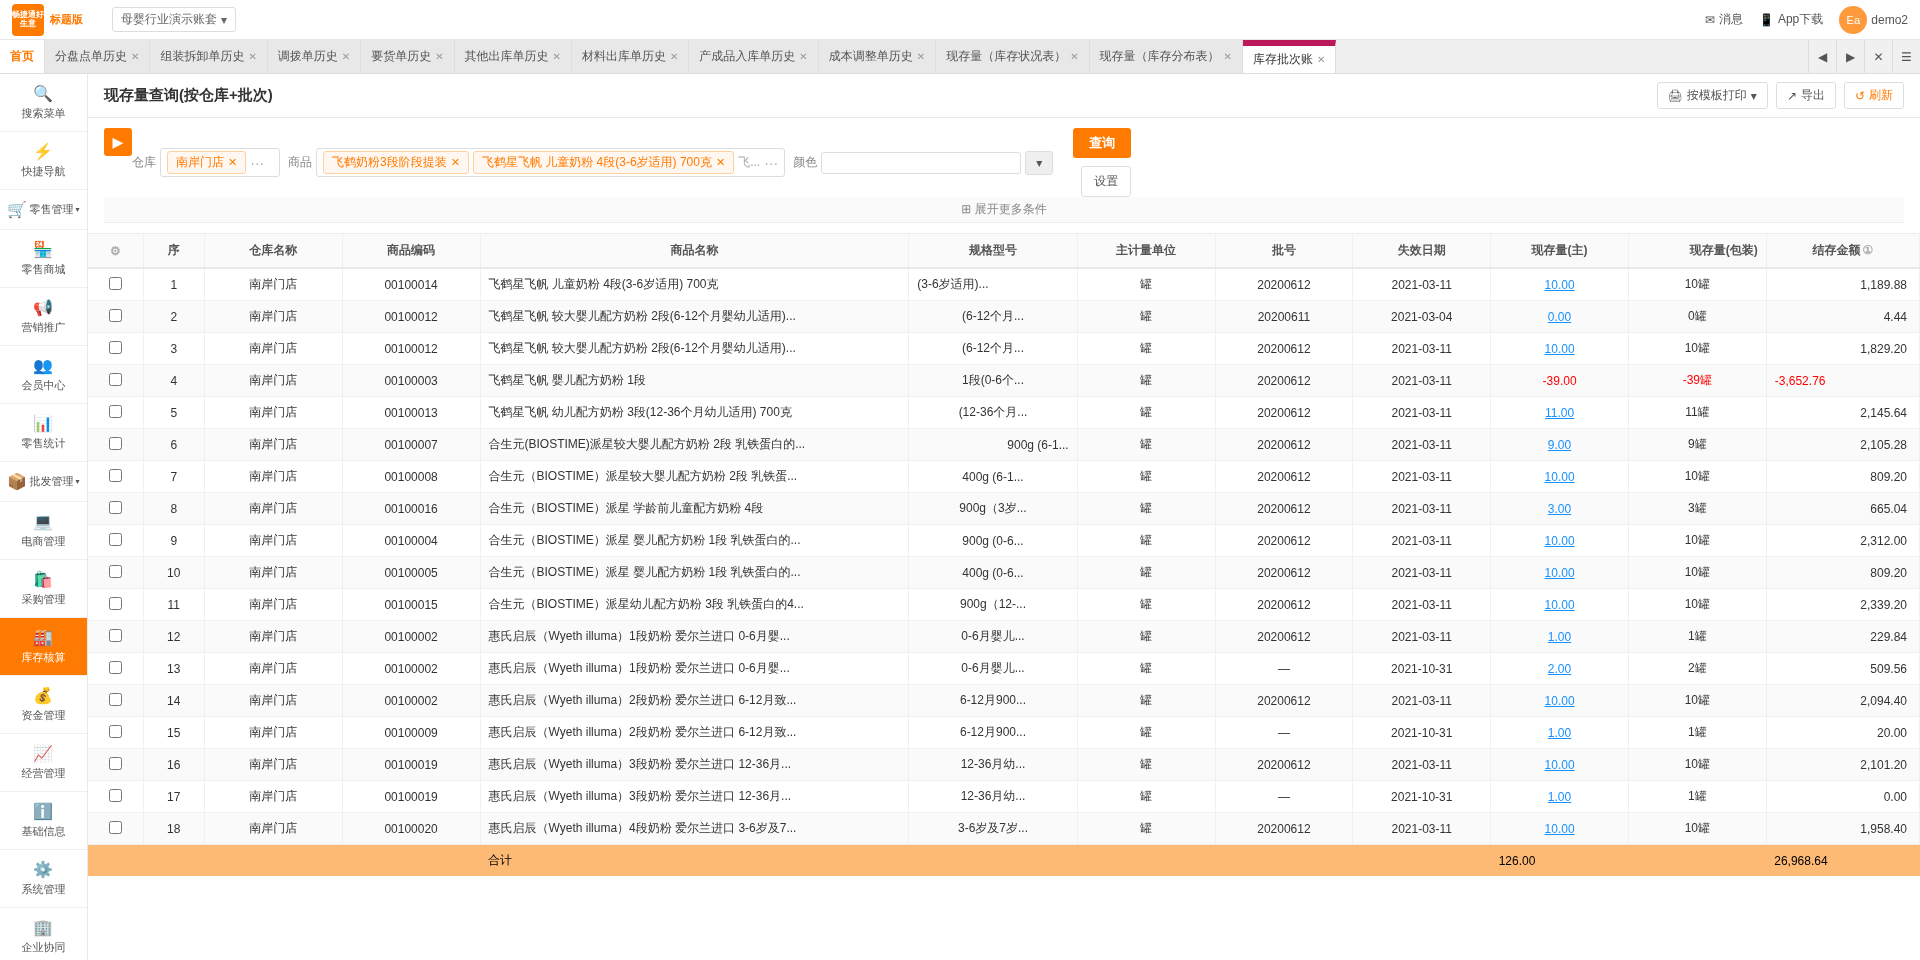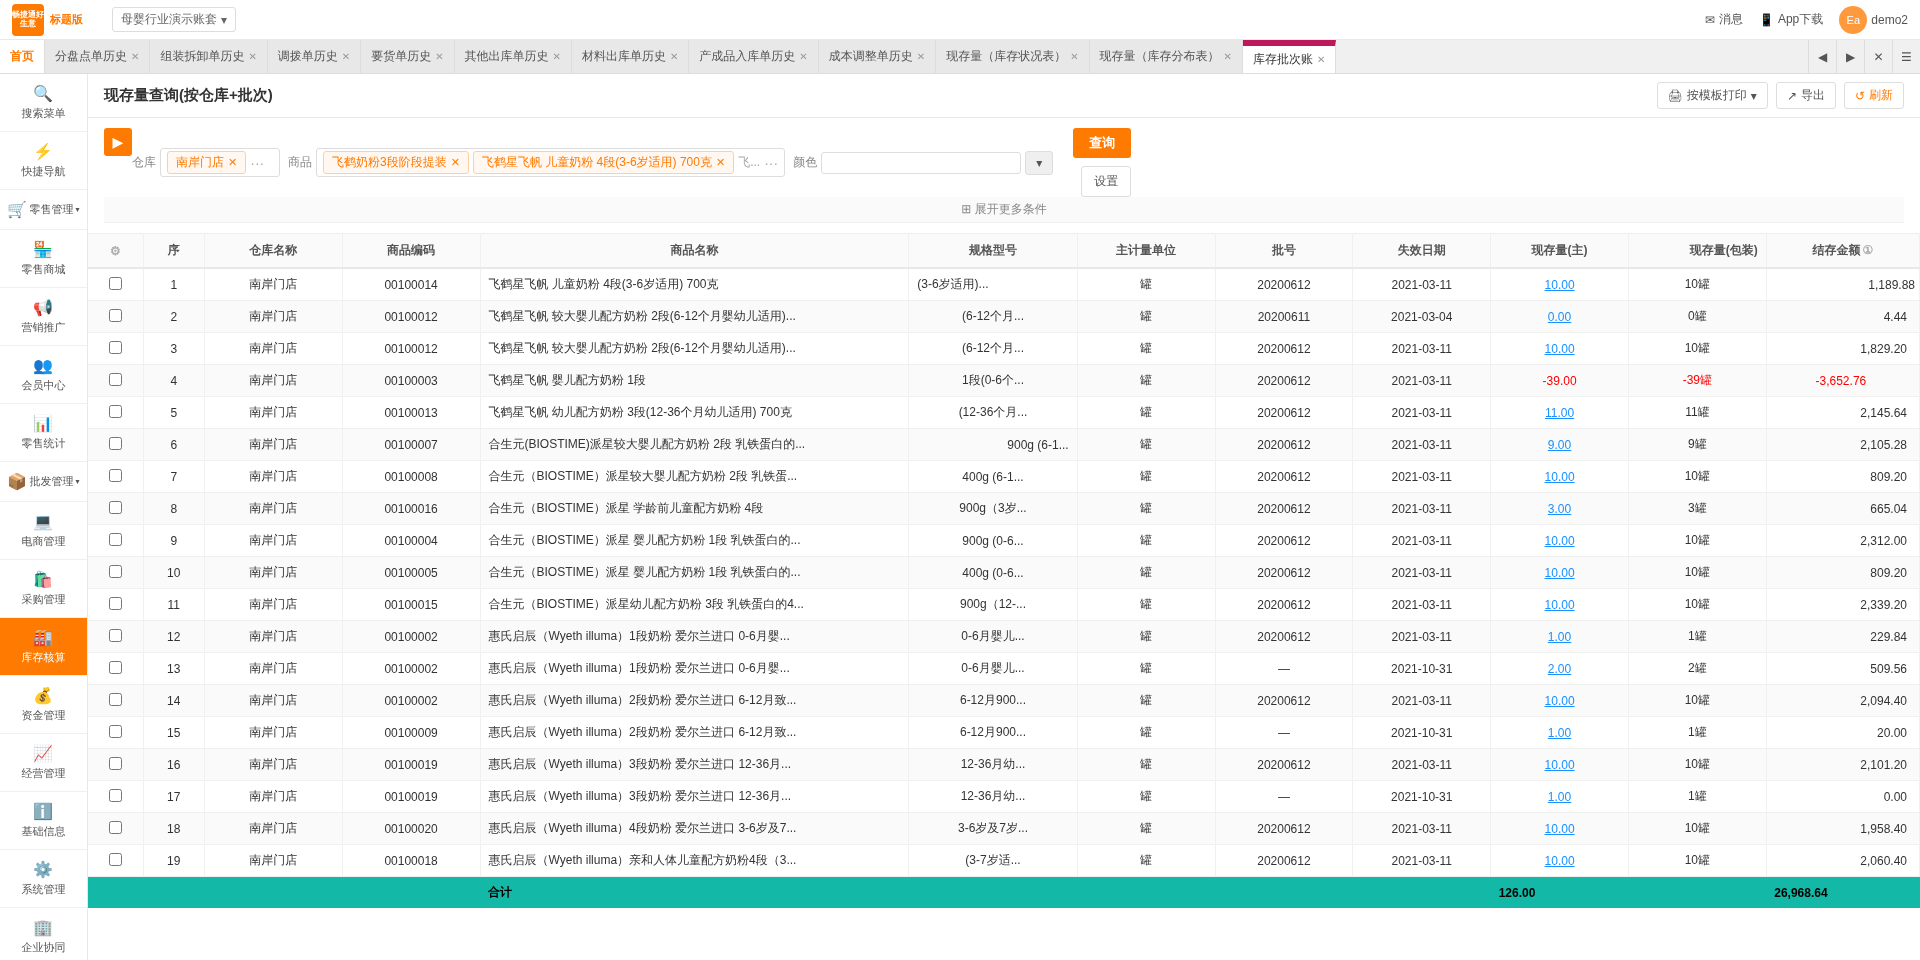--- a/index.html
+++ b/index.html
@@ -63,21 +63,21 @@
     
     .table-area { flex: 1; overflow-y: auto; overflow-x: hidden; background: #fff; }
     table { width: 100%; border-collapse: collapse; }
     thead tr { background: #fafafa; border-bottom: 2px solid #e8e8e8; }
     thead th { padding: 8px 8px; text-align: center; color: #555; font-weight: 600; font-size: 12px; border-right: 1px solid #f0f0f0; white-space: nowrap; }
     tbody tr { border-bottom: 1px solid #f0f0f0; }
     tbody td { padding: 7px 8px; text-align: center; color: #333; font-size: 12px; border-right: 1px solid #f0f0f0; white-space: nowrap; }
     .td-left { text-align: left; }
     .td-negative { color: #f00; }
     .td-link { color: #1890ff; text-decoration: underline; cursor: pointer; }
-    .tfoot-row { background: #14b8a6; font-weight: bold; }
+    .tfoot-row { background: #fdba74; font-weight: normal; }
     .tfoot-row td { padding: 7px 8px; }
     .settings-icon { color: #aaa; cursor: pointer; }
     .info-icon { color: #aaa; cursor: pointer; margin-left: 2px; }
 
     
     .table-area::-webkit-scrollbar { width: 6px; }
     .table-area::-webkit-scrollbar-thumb { background: #ccc; border-radius: 3px; }
 
     
     .expand-toggle { width: 28px; height: 28px; background: #ff7a00; border-radius: 3px; display: flex; align-items: center; justify-content: center; color: #fff; cursor: pointer; font-size: 14px; flex-shrink: 0; }
@@ -352,21 +352,21 @@
     <td style="text-align:center;">1</td>
     <td style="text-align:center;">南岸门店</td>
     <td style="text-align:center;">00100014</td>
     <td class="td-left" style="max-width:280px;overflow:hidden;text-overflow:ellipsis;">飞鹤星飞帆 儿童奶粉 4段(3-6岁适用) 700克</td>
     <td style="text-align:left;">(3-6岁适用)...</td>
     <td style="text-align:center;">罐</td>
     <td style="text-align:center;">20200612</td>
     <td style="text-align:center;">2021-03-11</td>
     <td class="td-link" style="text-align:center;">10.00</td>
     <td class="" style="text-align:center;">10罐</td>
-    <td class="" style="text-align:right;padding-right:4px;">1,189.88</td>
+    <td class="" style="text-align:right;padding-right:12px;">1,189.88</td>
   </tr>
             <tr style="background: rgb(250, 250, 250);">
     <td style="text-align:center;"><input type="checkbox" style=""></td>
     <td style="text-align:center;">2</td>
     <td style="text-align:center;">南岸门店</td>
     <td style="text-align:center;">00100012</td>
     <td class="td-left" style="max-width:280px;overflow:hidden;text-overflow:ellipsis;">飞鹤星飞帆 较大婴儿配方奶粉 2段(6-12个月婴幼儿适用)...</td>
     <td style="text-align:center;">(6-12个月...</td>
     <td style="text-align:center;">罐</td>
     <td style="text-align:center;">20200611</td>
@@ -394,21 +394,21 @@
     <td style="text-align:center;">4</td>
     <td style="text-align:center;">南岸门店</td>
     <td style="text-align:center;">00100003</td>
     <td class="td-left" style="max-width:280px;overflow:hidden;text-overflow:ellipsis;">飞鹤星飞帆 婴儿配方奶粉 1段</td>
     <td style="text-align:center;">1段(0-6个...</td>
     <td style="text-align:center;">罐</td>
     <td style="text-align:center;">20200612</td>
     <td style="text-align:center;">2021-03-11</td>
     <td class="td-negative" style="text-align:center;">-39.00</td>
     <td class="td-negative" style="text-align:center;">-39罐</td>
-    <td class="td-negative" style="text-align:center;padding-right:12px;">-3,652.76</td>
+    <td class="td-negative" style="text-align:left;padding-right:12px;">-3,652.76</td>
   </tr>
             <tr style="background: rgb(255, 255, 255);">
     <td style="text-align:center;"><input type="checkbox" style=""></td>
     <td style="text-align:center;">5</td>
     <td style="text-align:center;">南岸门店</td>
     <td style="text-align:center;">00100013</td>
     <td class="td-left" style="max-width:280px;overflow:hidden;text-overflow:ellipsis;">飞鹤星飞帆 幼儿配方奶粉 3段(12-36个月幼儿适用) 700克</td>
     <td style="text-align:center;">(12-36个月...</td>
     <td style="text-align:center;">罐</td>
     <td style="text-align:center;">20200612</td>
@@ -592,34 +592,20 @@
     <td style="text-align:center;">00100020</td>
     <td class="td-left" style="max-width:280px;overflow:hidden;text-overflow:ellipsis;">惠氏启辰（Wyeth illuma）4段奶粉 爱尔兰进口 3-6岁及7...</td>
     <td style="text-align:center;">3-6岁及7岁...</td>
     <td style="text-align:center;">罐</td>
     <td style="text-align:center;">20200612</td>
     <td style="text-align:center;">2021-03-11</td>
     <td class="td-link" style="text-align:center;">10.00</td>
     <td class="" style="text-align:center;">10罐</td>
     <td class="" style="text-align:right;padding-right:12px;">1,958.40</td>
   </tr>
-            <tr style="background: rgb(255, 255, 255);">
-    <td style="text-align:center;"><input type="checkbox" style=""></td>
-    <td style="text-align:center;">19</td>
-    <td style="text-align:center;">南岸门店</td>
-    <td style="text-align:center;">00100018</td>
-    <td class="td-left" style="max-width:280px;overflow:hidden;text-overflow:ellipsis;">惠氏启辰（Wyeth illuma）亲和人体儿童配方奶粉4段（3...</td>
-    <td style="text-align:center;">(3-7岁适...</td>
-    <td style="text-align:center;">罐</td>
-    <td style="text-align:center;">20200612</td>
-    <td style="text-align:center;">2021-03-11</td>
-    <td class="td-link" style="text-align:center;">10.00</td>
-    <td class="" style="text-align:center;">10罐</td>
-    <td class="" style="text-align:right;padding-right:12px;">2,060.40</td>
-  </tr>
           </tbody>
         <tfoot>
           <tr class="tfoot-row">
             <td></td>
             <td></td>
             <td></td>
             <td></td>
             <td class="td-left">合计</td>
             <td></td>
             <td></td>

